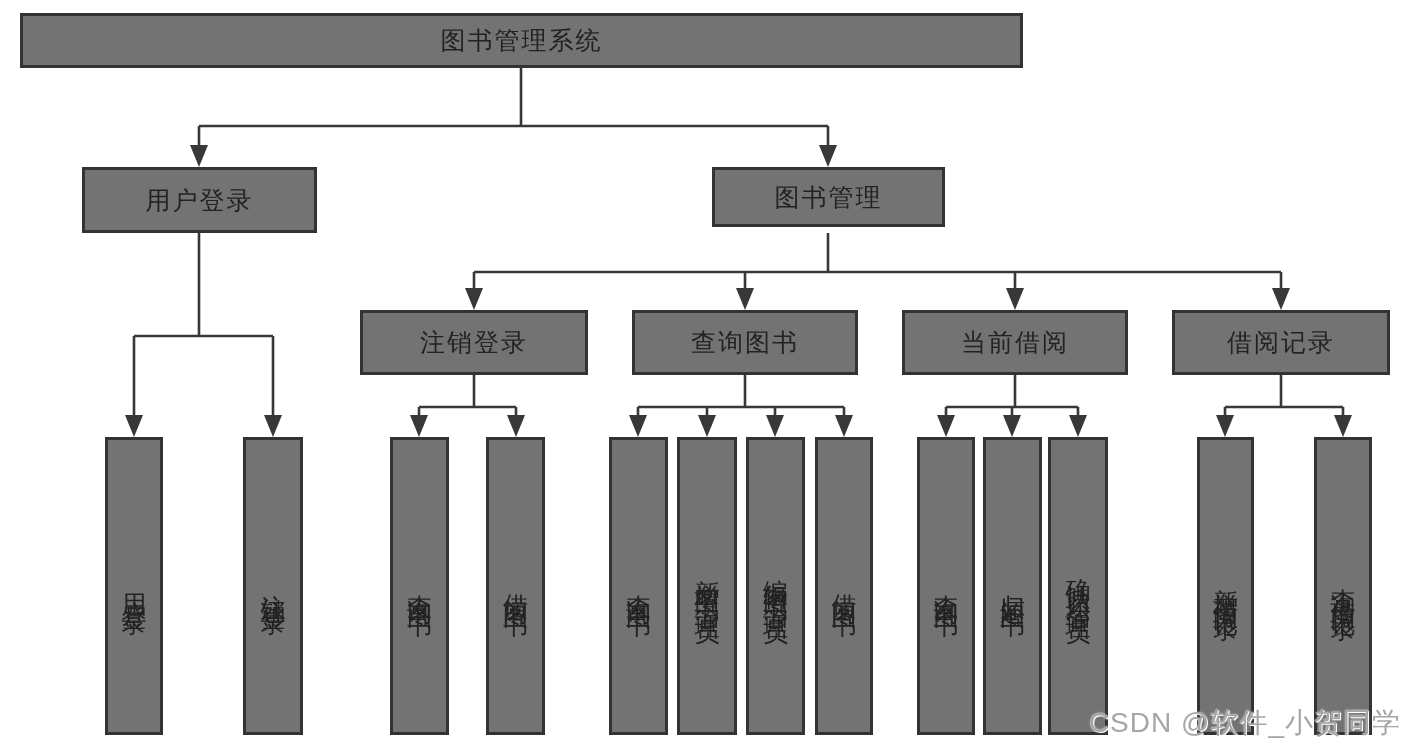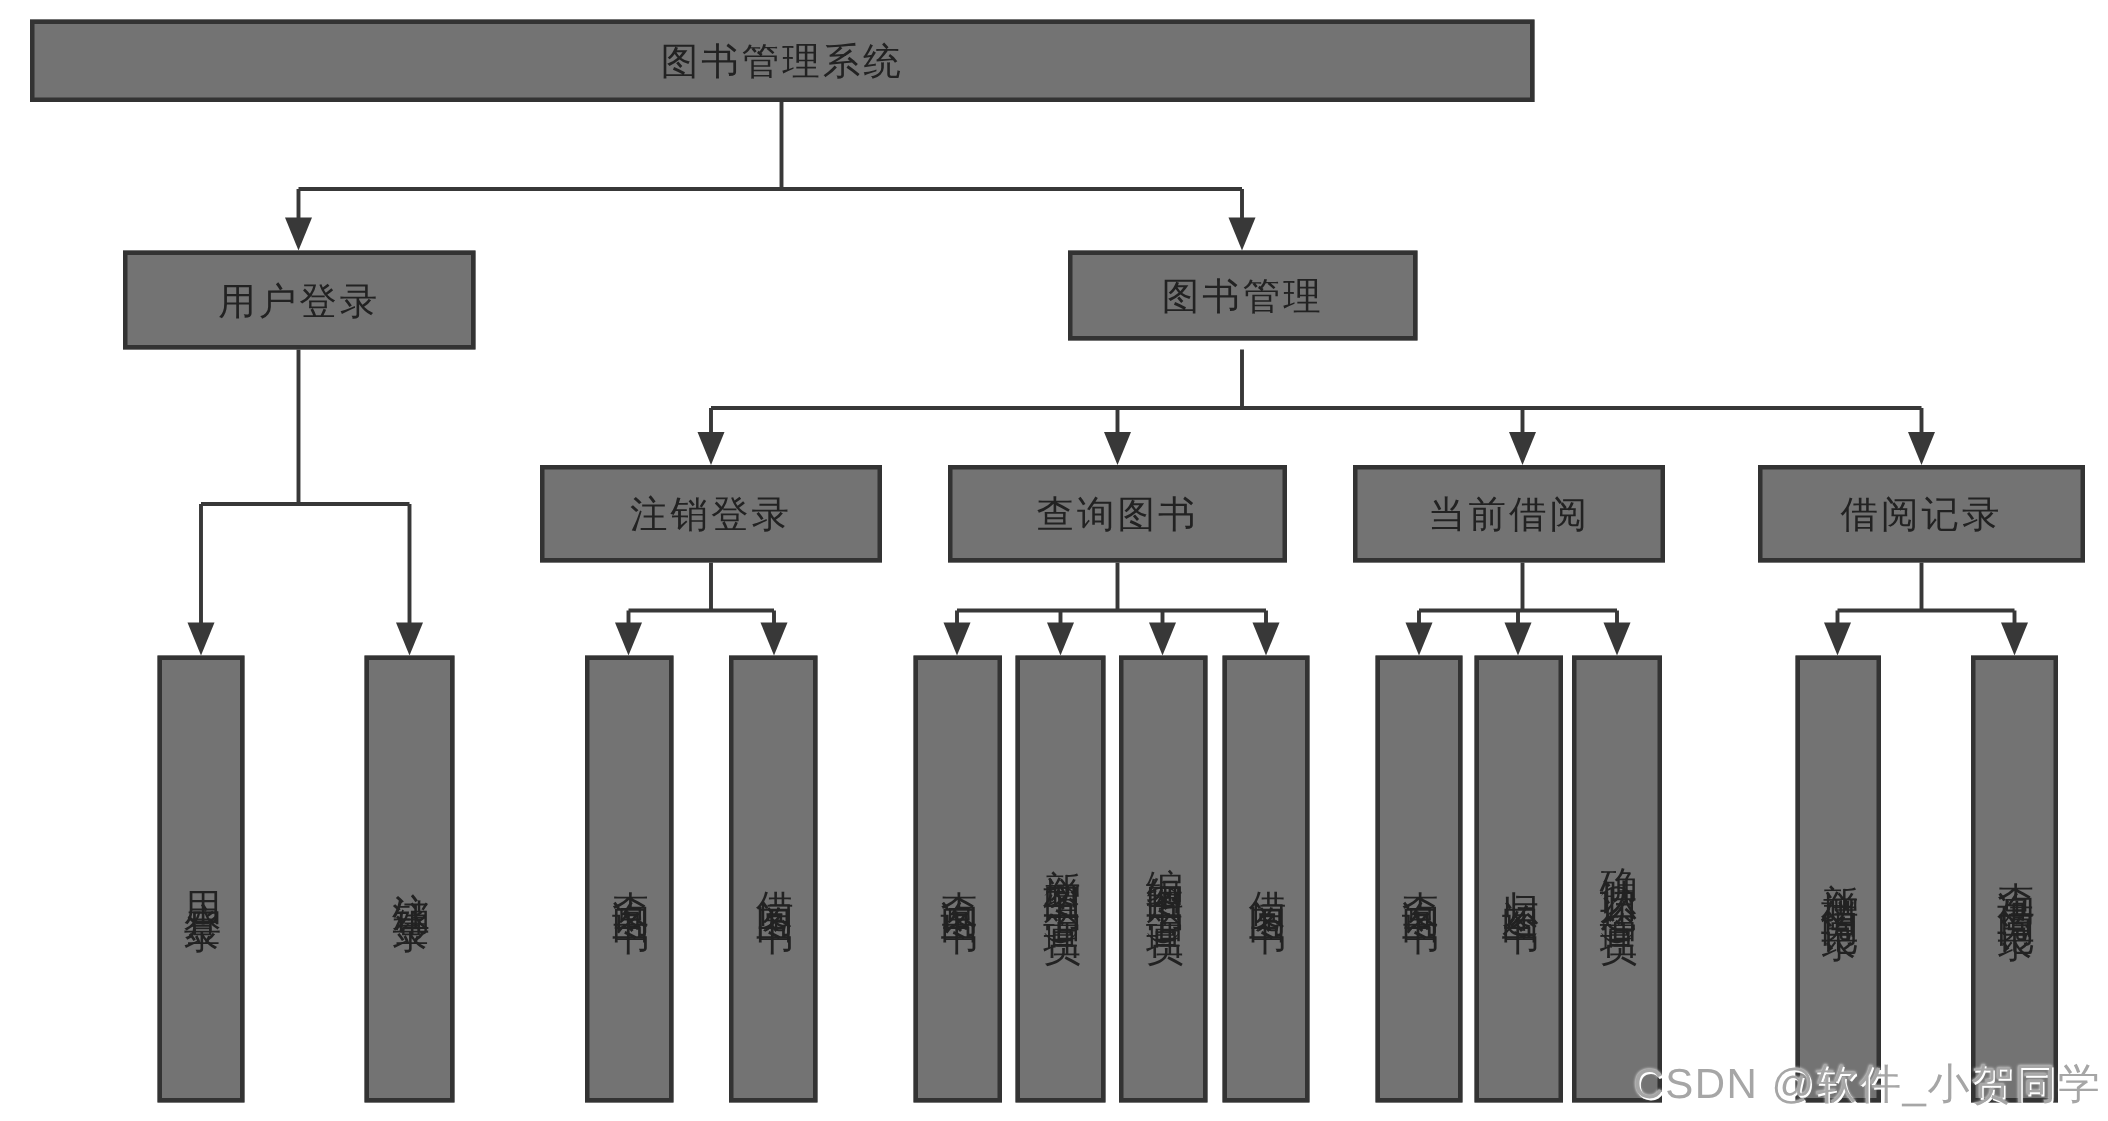--- a/index.html
+++ b/index.html
@@ -47,21 +47,21 @@
     white-space: normal;
   }
   
   .n-root  { left: 20px;  top: 13px;  width: 1003px; height: 55px; }
   
   .n-l2-0  { left: 82px;  top: 167px; width: 235px; height: 66px; }
   .n-l2-1  { left: 712px; top: 167px; width: 233px; height: 60px; }
   
   .n-l3-0  { left: 360px;  top: 310px; width: 228px; height: 65px; }
   .n-l3-1  { left: 632px;  top: 310px; width: 226px; height: 65px; }
-  .n-l3-2  { left: 902px;  top: 310px; width: 208px; height: 65px; }
+  .n-l3-2  { left: 902px;  top: 310px; width: 226px; height: 65px; }
   .n-l3-3  { left: 1172px; top: 310px; width: 218px; height: 65px; align-items: center; }
   
   .leaf { top: 437px; height: 298px; }
   .n-leaf-a0 { left: 105px;  width: 58px; }
   .n-leaf-a1 { left: 243px;  width: 60px; }
   .n-leaf-b0 { left: 390px;  width: 59px; }
   .n-leaf-b1 { left: 486px;  width: 59px; }
   .n-leaf-c0 { left: 609px;  width: 59px; }
   .n-leaf-c1 { left: 677px;  width: 60px; }
   .n-leaf-c2 { left: 746px;  width: 59px; }

